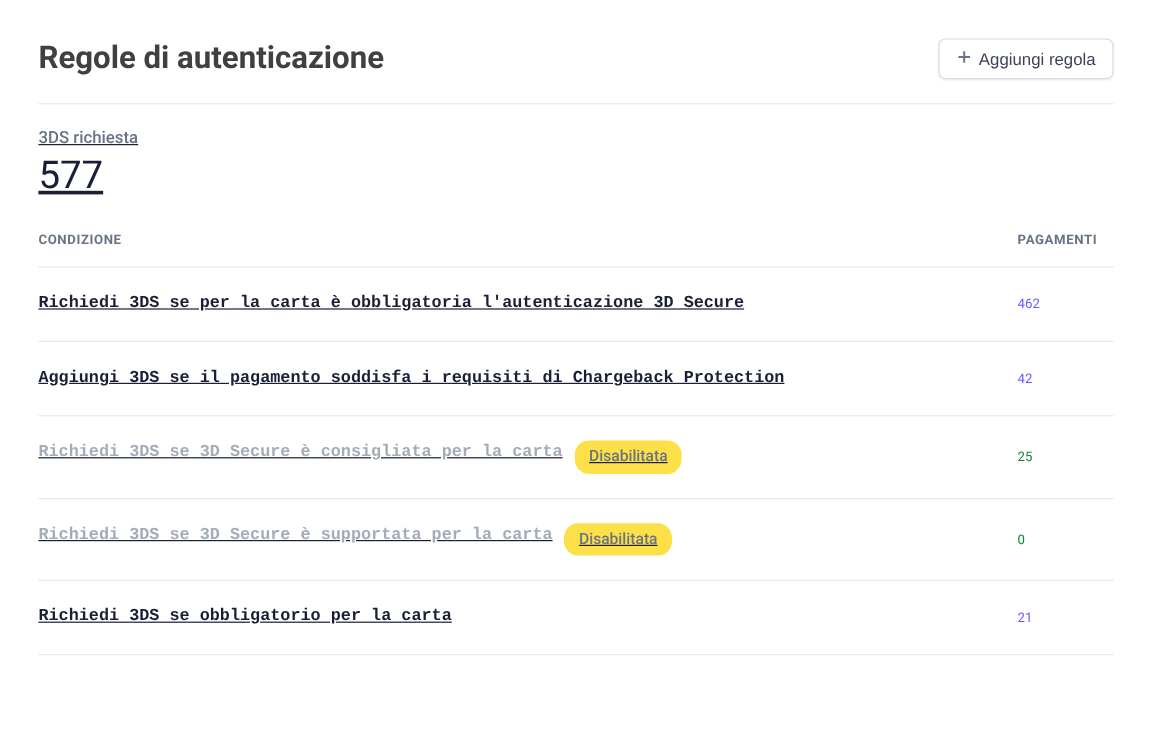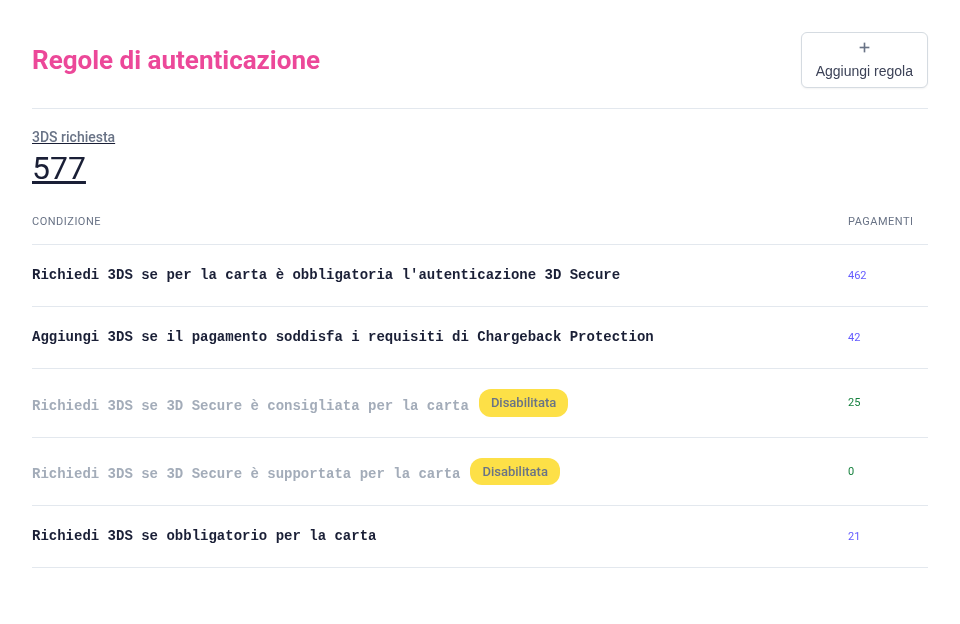--- a/index.html
+++ b/index.html
@@ -18,36 +18,35 @@
     .header {
       display: flex;
       justify-content: space-between;
       align-items: center;
       padding-bottom: 20px;
       border-bottom: 1px solid #e3e8ee;
     }
     .page-title {
       font-size: 26px;
       font-weight: 700;
-      color: #ec4899;
+      color: #404040;
     }
     .add-rule-btn {
       display: flex;
       align-items: center;
       gap: 6px;
       padding: 8px 14px;
       background: #ffffff;
       border: 1px solid #d5dbe1;
       border-radius: 6px;
       font-size: 14px;
       font-weight: 500;
       color: #3c4257;
       cursor: pointer;
       box-shadow: 0 1px 2px rgba(0,0,0,0.05);
-      flex-direction: column;
     }
     .add-rule-btn svg {
       width: 13px;
       height: 13px;
     }
     .stats-section {
       padding-top: 20px;
       text-decoration: underline;
     }
     .stats-label {
@@ -79,44 +78,45 @@
     }
     .table-header {
       display: flex;
       justify-content: space-between;
       align-items: center;
       padding-bottom: 16px;
       border-bottom: 1px solid #e3e8ee;
     }
     .table-header-cell {
       font-size: 11px;
-      font-weight: 400;
+      font-weight: 700;
       letter-spacing: 0.5px;
       color: #697386;
       text-transform: uppercase;
     }
     .table-row {
       display: flex;
       justify-content: space-between;
       align-items: center;
       padding: 20px 0;
       border-bottom: 1px solid #e3e8ee;
     }
     .rule-condition {
       font-family: "SFMono-Regular", Consolas, "Liberation Mono", Menlo, monospace;
       font-size: 14px;
       font-weight: 700;
       color: #1a1f36;
       line-height: 1.5;
       flex: 1;
       padding-right: 40px;
       display: flex;
-      align-items: flex-end;
+      align-items: flex-start;
       flex-wrap: wrap;
       gap: 10px;
+      text-decoration: underline;
     }
     .rule-condition.disabled .rule-text {
       color: #a3acb9;
     }
     .status-badge {
       display: inline-block;
       padding: 4px 12px;
       background: #fde047;
       border-radius: 12px;
       font-family: -apple-system, BlinkMacSystemFont, "Segoe UI", Roboto, Helvetica, Arial, sans-serif;

